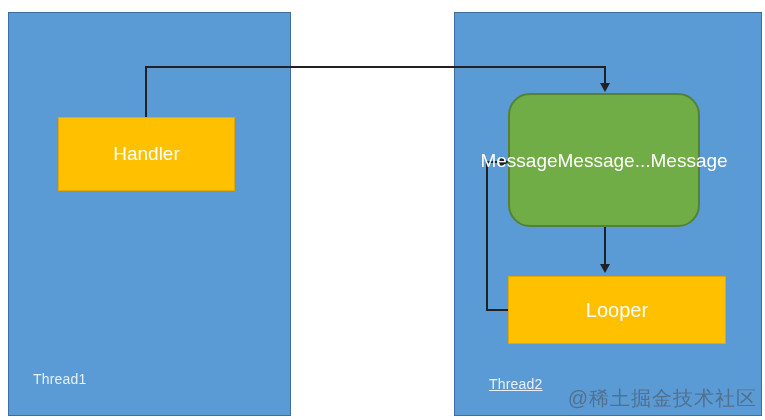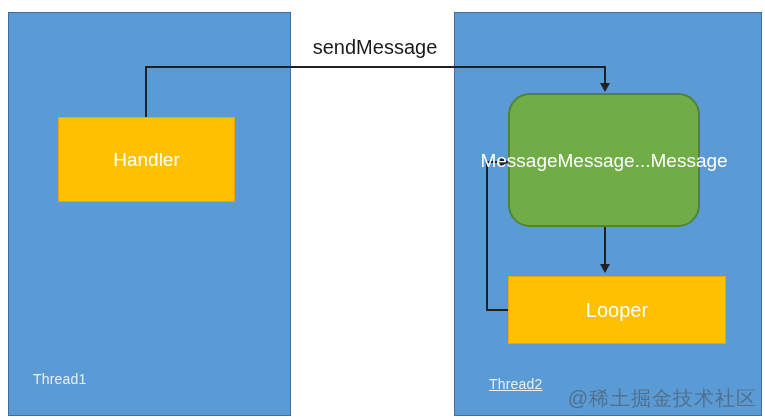--- a/index.html
+++ b/index.html
@@ -41,21 +41,21 @@
   .thread-label-2 { left: 489px; top: 376px; text-decoration: underline; }
   .box {
     position: absolute;
     display: flex;
     align-items: center;
     justify-content: center;
     color: #ffffff;
     font-size: 19px;
   }
   .box-handler {
-    left: 58px; top: 117px; width: 177px; height: 85px;
+    left: 58px; top: 117px; width: 177px; height: 74px;
     background: var(--gold);
     border: 1px solid var(--gold-border);
   }
   .box-queue {
     left: 508px; top: 93px; width: 192px; height: 134px;
     background: var(--green);
     border: 2px solid var(--green-border);
     border-radius: 22px;
     flex-direction: row;
     line-height: 27px;
@@ -103,21 +103,20 @@
 <div class="stage">
 
   <div class="panel panel-left"></div>
   <div class="panel panel-right"></div>
 
   <div class="seg" style="left:145px; top:66px; width:2px;  height:51px;"></div>
   <div class="seg" style="left:145px; top:66px; width:461px; height:2px;"></div>
   <div class="seg" style="left:604px; top:66px; width:2px;  height:17px;"></div>
   <div class="arrowhead ah-down" style="left:600px; top:83px;"></div>
 
-  <div class="send-label">sendMessage</div>
 
   <div class="seg" style="left:604px; top:227px; width:2px; height:38px;"></div>
   <div class="arrowhead ah-down" style="left:600px; top:264px;"></div>
 
   <div class="seg" style="left:487px; top:309px; width:21px; height:2px;"></div>
   <div class="seg" style="left:486px; top:161px; width:2px; height:150px;"></div>
   <div class="seg" style="left:487px; top:161px; width:14px; height:2px;"></div>
   <div class="arrowhead ah-right" style="left:500px; top:157px;"></div>
 
   <div class="box box-handler">

